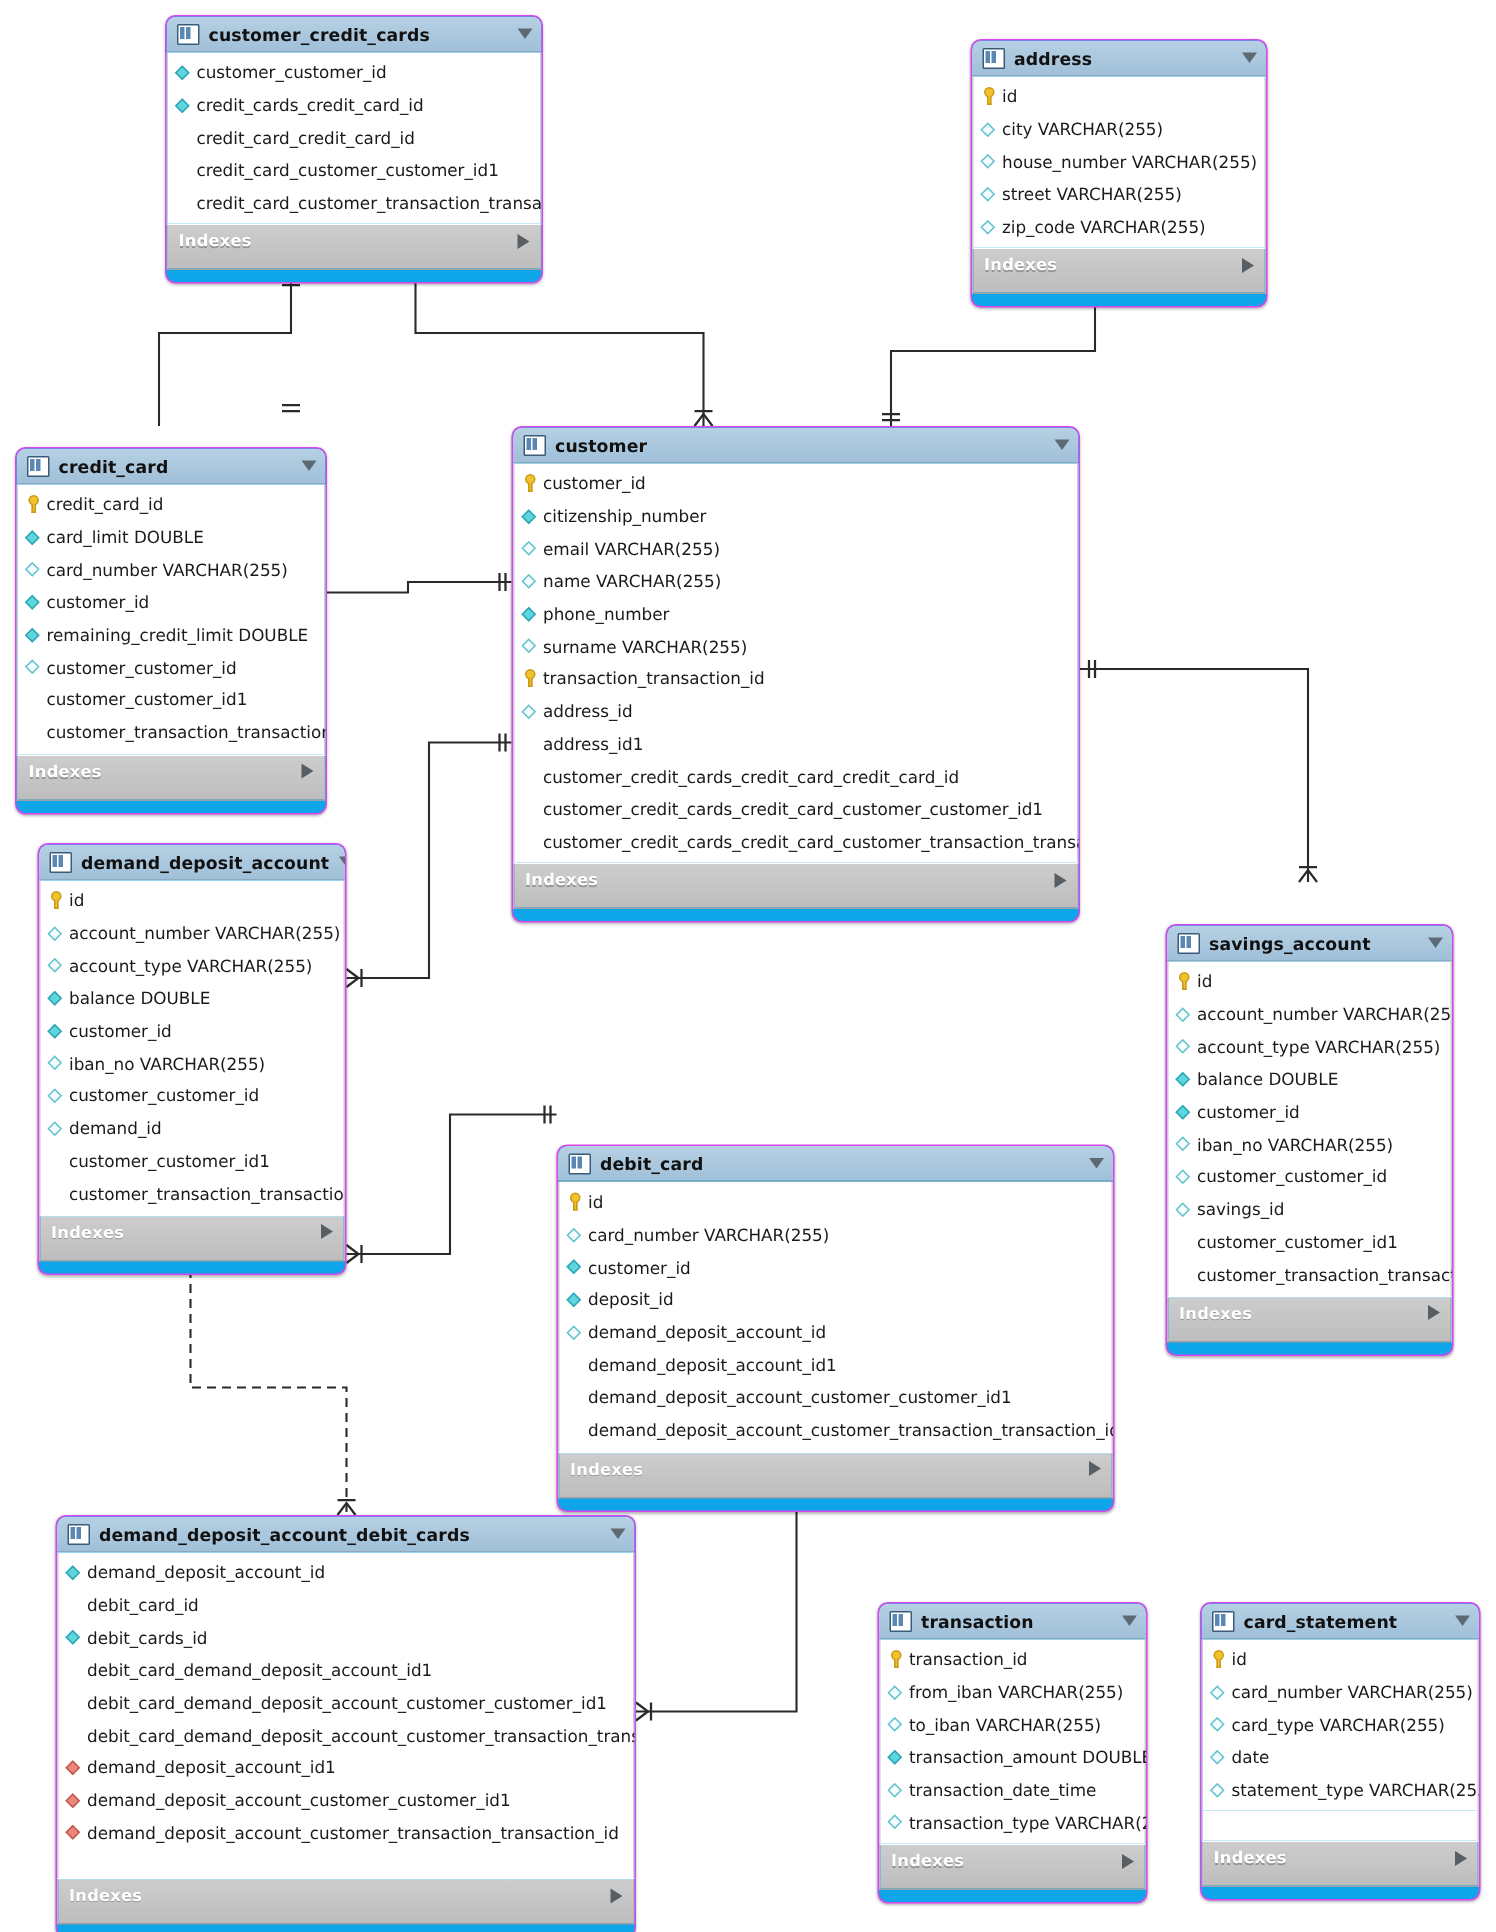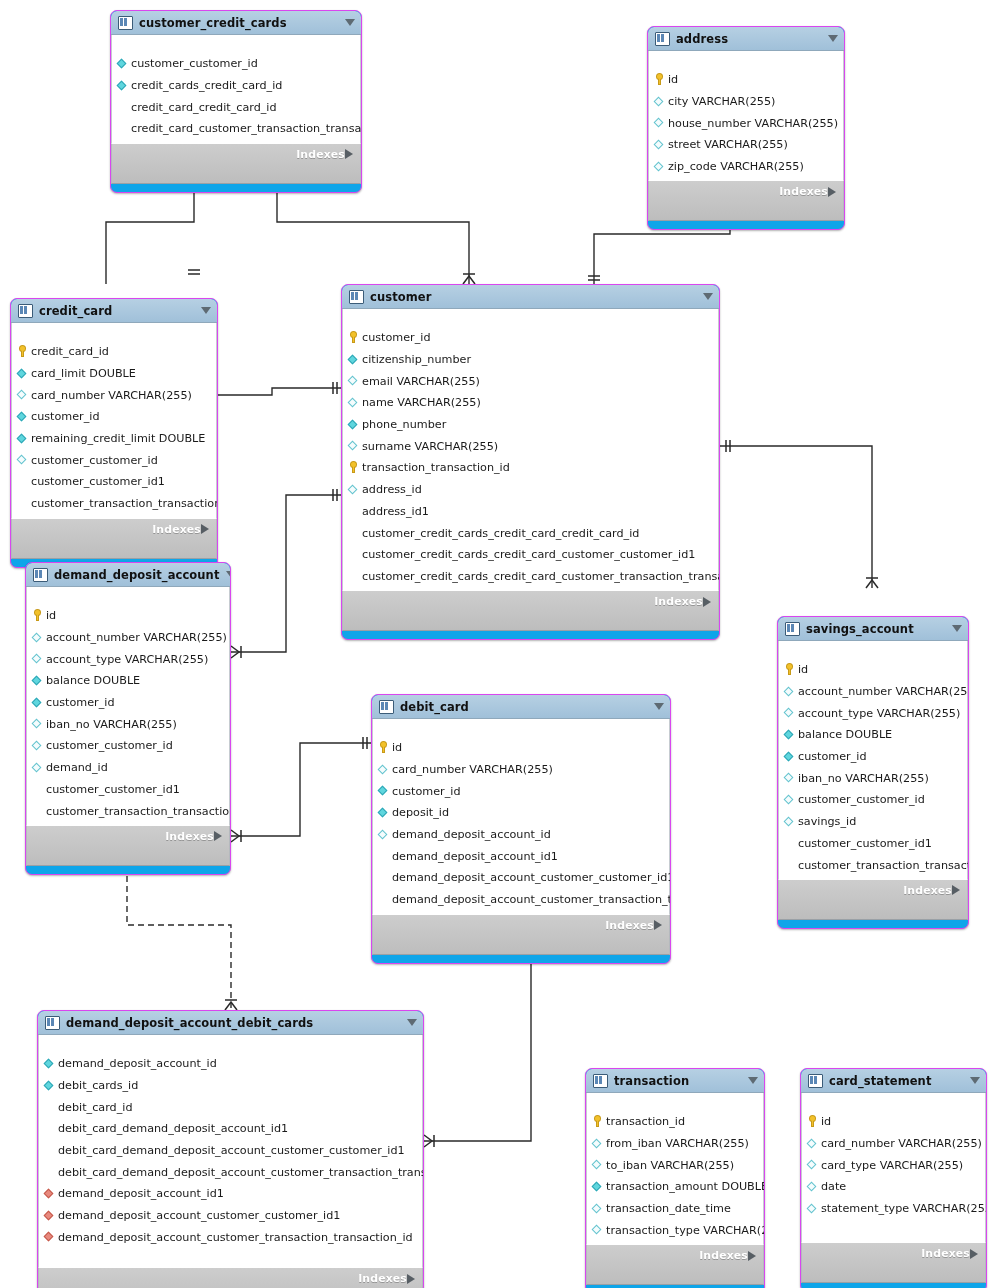--- a/index.html
+++ b/index.html
@@ -67,21 +67,21 @@
     flex: 0 0 auto;
     border-left: 5px solid transparent;
     border-right: 5px solid transparent;
     border-top: 7px solid #5e6a73;
     margin-left: 6px;
   }
   .cols {
     background: #ffffff;
     border-left: 1px solid #c6ccd1;
     border-right: 1px solid #c6ccd1;
-    padding: 18px 0 3px 0;
+    padding: 3px 0 3px 0;
   }
   .col {
     height: 21.7px;
     display: flex;
     align-items: center;
     padding-left: 4px;
     font-size: 11.2px;
     color: #1a1a1a;
     white-space: nowrap;
   }
@@ -114,27 +114,26 @@
   .gli.dia-hollow::before { background: #f4fcfd; border: 1px solid #63c3cf; }
   .gli.dia-cyan::before   { background: #5fd6de; border: 1px solid #2fa6b5; }
   .gli.dia-red::before    { background: #e8897e; border: 1px solid #c4594c; }
   .gli.none::before { content: none; }
   .col.plain { padding-left: 4px; }
 
   .idx {
     height: 21px;
     display: flex;
     align-items: center;
-    padding: 0 7px 18px 7px;
+    padding: 0 7px 8px 7px;
     background: linear-gradient(#cdcdcd, #bdbdbd);
     border-top: 1px solid #ffffff;
     border-left: 1px solid #b4b9bd;
     border-right: 1px solid #b4b9bd;
     border-bottom: 1px solid #9aa0a5;
-    text-align: right;
   }
   .idx-label {
     flex: 1 1 auto;
     font-size: 10.8px;
     font-weight: bold;
     color: #ffffff;
     text-shadow: 0 1px 0 rgba(0,0,0,.25);
     letter-spacing: .2px;
   }
   .idx-arrow {
@@ -228,20 +227,24 @@
           <div class="col">
             <span class="gli dia dia-cyan"></span>
             <span>credit_cards_credit_card_id</span>
           </div>
           <div class="col plain">
             <span class="gli none"></span>
             <span>credit_card_credit_card_id</span>
           </div>
           <div class="col plain">
             <span class="gli none"></span>
+            <span>credit_card_customer_customer_id1</span>
+          </div>
+          <div class="col plain">
+            <span class="gli none"></span>
             <span>credit_card_customer_transaction_transaction_id</span>
           </div>
         </div>
         <div class="idx">
           <span class="idx-label">Indexes</span>
           <span class="idx-arrow"></span>
         </div>
       </div>
       <div class="tbl" style="left: 647px; top: 26px; width: 198px;">
         <div class="tbl-head">
@@ -481,21 +484,21 @@
           <div class="col plain">
             <span class="gli none"></span>
             <span>customer_transaction_transaction_id</span>
           </div>
         </div>
         <div class="idx">
           <span class="idx-label">Indexes</span>
           <span class="idx-arrow"></span>
         </div>
       </div>
-      <div class="tbl" style="left: 371px; top: 694px; width: 300px;">
+      <div class="tbl" style="left: 371px; top: 763px; width: 372px;">
         <div class="tbl-head">
           <span class="tbl-icon"></span>
           <span class="tbl-title">debit_card</span>
           <span class="caret"></span>
         </div>
         <div class="cols">
           <div class="col">
             <span class="gli key"></span>
             <span>id</span>
           </div>
@@ -537,27 +540,27 @@
         <div class="tbl-head">
           <span class="tbl-icon"></span>
           <span class="tbl-title">demand_deposit_account_debit_cards</span>
           <span class="caret"></span>
         </div>
         <div class="cols">
           <div class="col">
             <span class="gli dia dia-cyan"></span>
             <span>demand_deposit_account_id</span>
           </div>
+          <div class="col plain">
+            <span class="gli none"></span>
+            <span>debit_card_id</span>
+          </div>
           <div class="col">
             <span class="gli dia dia-cyan"></span>
             <span>debit_cards_id</span>
-          </div>
-          <div class="col plain">
-            <span class="gli none"></span>
-            <span>debit_card_id</span>
           </div>
           <div class="col plain">
             <span class="gli none"></span>
             <span>debit_card_demand_deposit_account_id1</span>
           </div>
           <div class="col plain">
             <span class="gli none"></span>
             <span>debit_card_demand_deposit_account_customer_customer_id1</span>
           </div>
           <div class="col plain">

